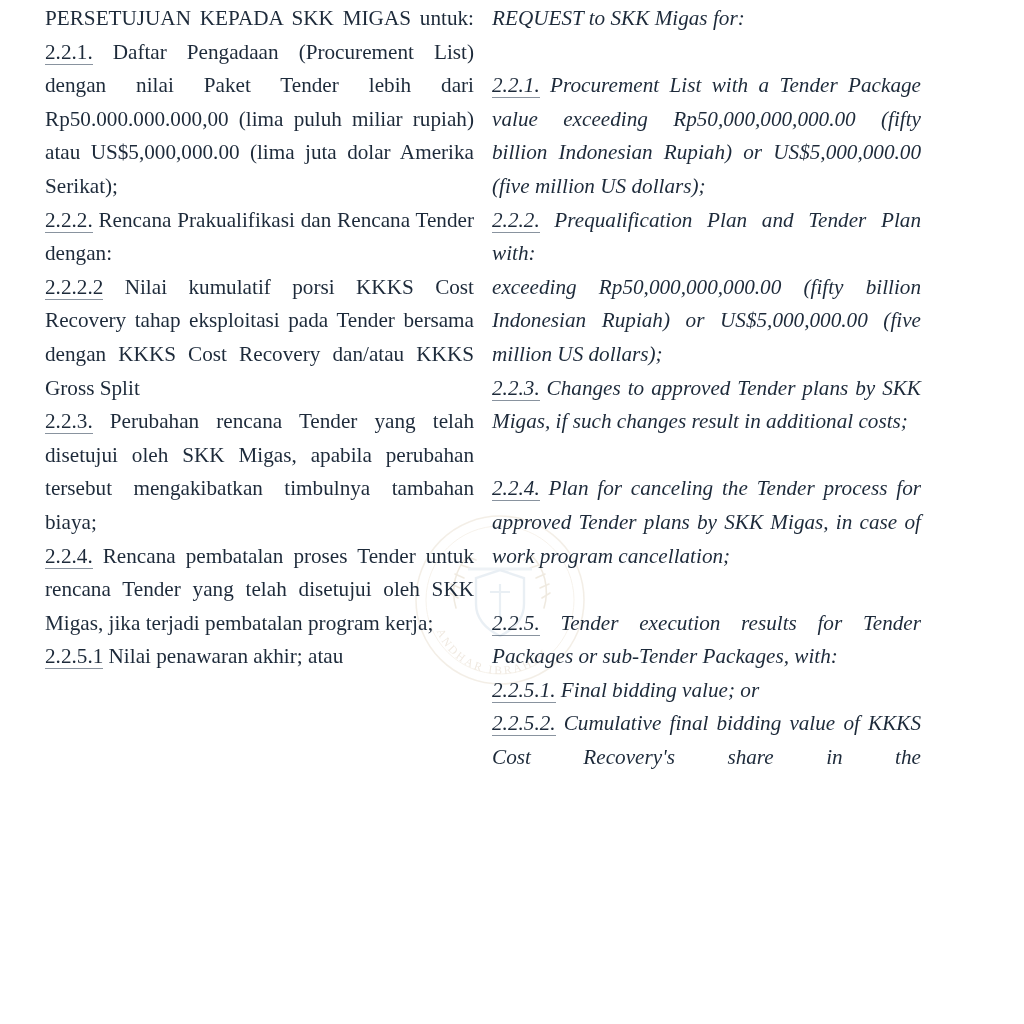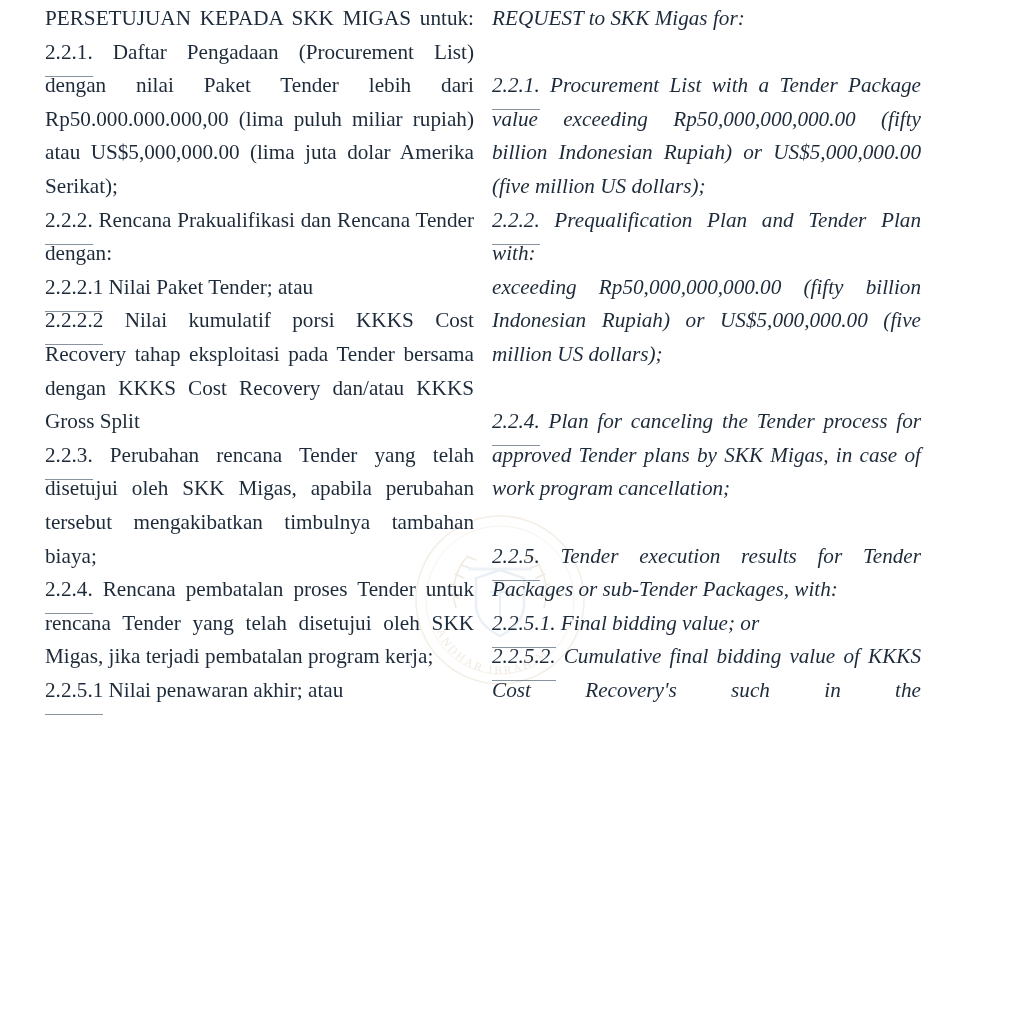--- a/index.html
+++ b/index.html
@@ -71,21 +71,21 @@
   
   .para { text-align-last: left; }
   
   .para.full { text-align-last: justify; }
 
   .blankline { height: 33.6px; }
 
   .num {
     
     border-bottom: 1px solid rgba(40, 58, 80, 0.55);
-    padding-bottom: 12px;
+    padding-bottom: 0px;
   }
 </style>
 </head>
 <body>
 
 <div id="page">
 
   <div id="watermark">
     <svg viewBox="0 0 176 176" xmlns="http://www.w3.org/2000/svg">
       <circle cx="88" cy="88" r="84" fill="none" stroke="#d9c9b0" stroke-width="1.6"></circle>
@@ -124,21 +124,20 @@
   <div id="columns">
 
     <div class="column left">
 
       <p class="para full"><span>PERSETUJUAN KEPADA SKK MIGAS untuk:</span></p>
 
       <p class="para"><span class="num">2.2.1.</span><span> Daftar Pengadaan (Procurement List) dengan nilai Paket Tender lebih dari Rp50.000.000.000,00 (lima puluh miliar rupiah) atau US$5,000,000.00 (lima juta dolar Amerika Serikat);</span></p>
 
       <p class="para"><span class="num">2.2.2.</span><span> Rencana Prakualifikasi dan Rencana Tender dengan:</span></p>
 
-      <p class="para"><span class="num">2.2.2.1</span><span> Nilai Paket Tender; atau</span></p>
 
       <p class="para"><span class="num">2.2.2.2</span><span> Nilai kumulatif porsi KKKS Cost Recovery tahap eksploitasi pada Tender bersama dengan KKKS Cost Recovery dan/atau KKKS Gross Split</span></p>
 
 
       <p class="para"><span class="num">2.2.3.</span><span> Perubahan rencana Tender yang telah disetujui oleh SKK Migas, apabila perubahan tersebut mengakibatkan timbulnya tambahan biaya;</span></p>
 
       <p class="para"><span class="num">2.2.4.</span><span> Rencana pembatalan proses Tender untuk rencana Tender yang telah  disetujui oleh SKK Migas, jika terjadi pembatalan program kerja;</span></p>
 
 
       <p class="para"><span class="num">2.2.5.1</span><span> Nilai penawaran akhir; atau</span></p>
@@ -153,29 +152,30 @@
       <div class="blankline"></div>
 
       <p class="para"><span class="num">2.2.1.</span><span> Procurement List with a Tender Package value exceeding Rp50,000,000,000.00 (fifty billion Indonesian Rupiah) or US$5,000,000.00 (five million US dollars);</span></p>
 
       <p class="para"><span class="num">2.2.2.</span><span> Prequalification Plan and Tender Plan with:</span></p>
 
 
 
       <p class="para"><span>exceeding Rp50,000,000,000.00 (fifty billion Indonesian Rupiah) or US$5,000,000.00 (five million US dollars);</span></p>
 
+      <p class="para"><span class="num">2.2.3.</span><span> Changes to approved Tender plans by SKK Migas, if such changes result in additional costs;</span></p>
 
       <div class="blankline"></div>
 
       <p class="para"><span class="num">2.2.4.</span><span> Plan for canceling the Tender process for approved Tender plans by SKK Migas, in case of work program cancellation;</span></p>
 
       <div class="blankline"></div>
 
       <p class="para"><span class="num">2.2.5.</span><span> Tender execution results for Tender Packages or sub-Tender Packages, with:</span></p>
 
       <p class="para"><span class="num">2.2.5.1.</span><span> Final bidding value; or</span></p>
 
-      <p class="para full"><span class="num">2.2.5.2.</span><span> Cumulative final bidding value of KKKS Cost Recovery's such in the</span></p>
+      <p class="para full"><span class="num">2.2.5.2.</span><span> Cumulative final bidding value of KKKS Cost Recovery's share in the</span></p>
 
     </div>
 
   </div>
 </div>
 
 </body></html>

